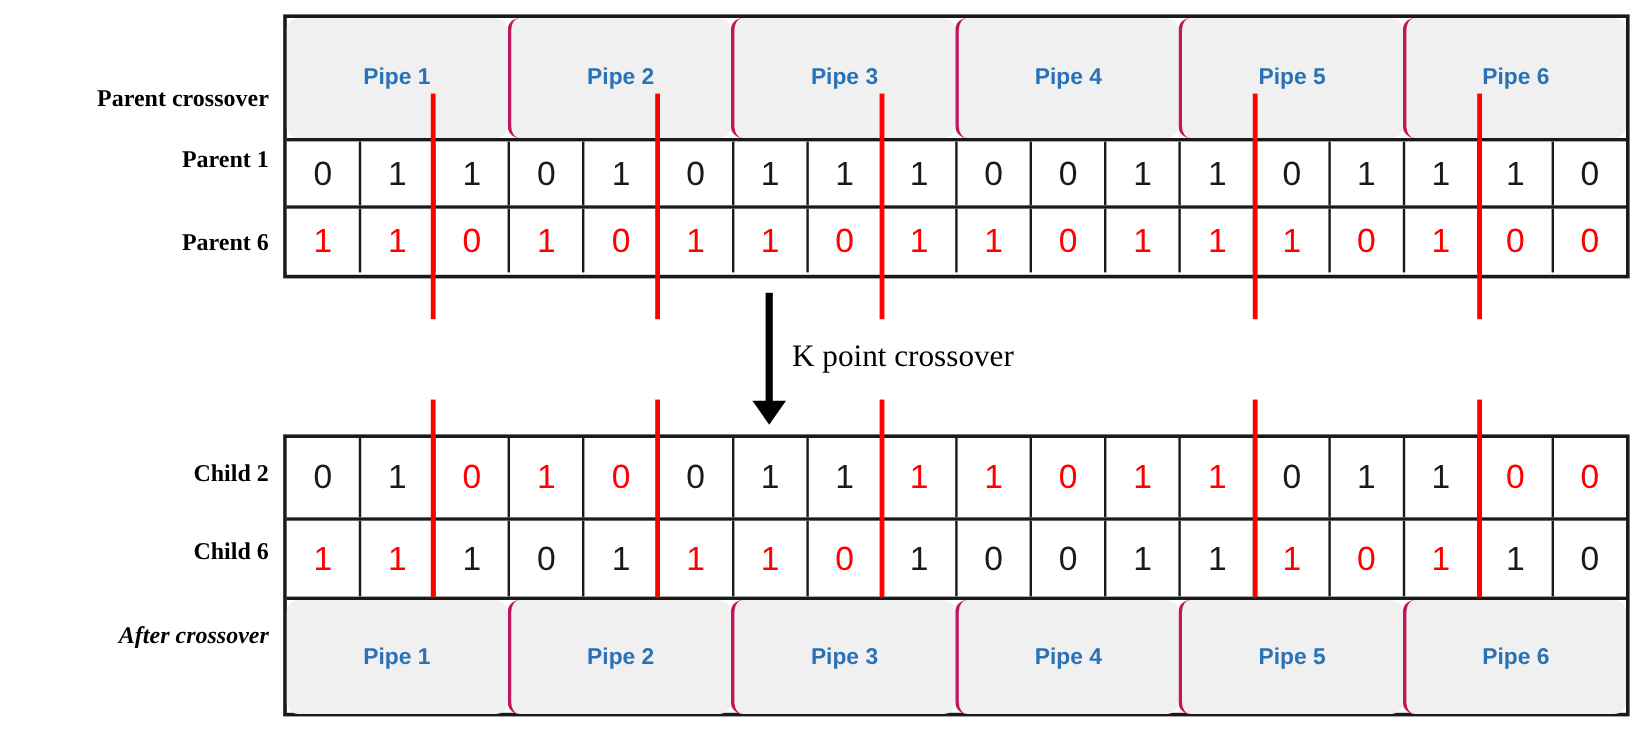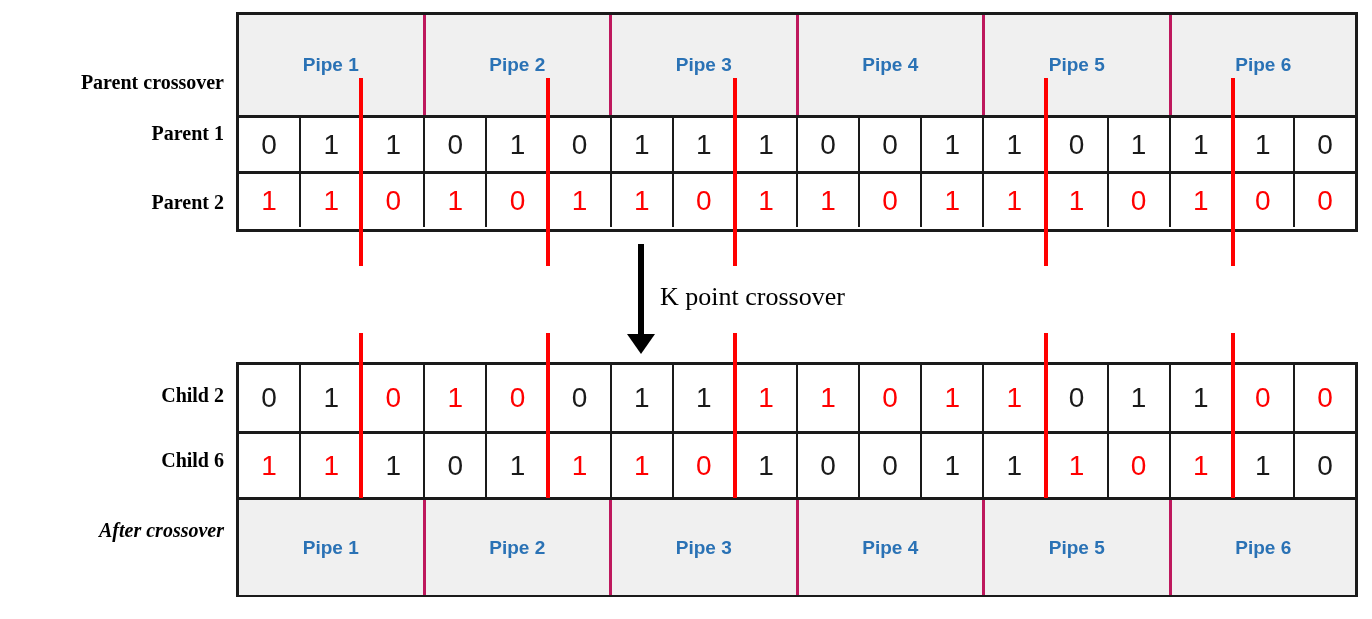--- a/index.html
+++ b/index.html
@@ -43,20 +43,21 @@
     flex:1 1 0;
     background:#f0f0f0;
     display:flex;
     align-items:center;
     justify-content:center;
     font-family:"Liberation Sans", sans-serif;
     font-weight:bold;
     font-size:19px;
     color:#2a72b5;
     box-sizing:border-box;
+    border-radius:10px;
   }
   .pipe-cell + .pipe-cell{border-left:3px solid #be185d;}
 
   .bit-cell{
     flex:1 1 0;
     display:flex;
     align-items:center;
     justify-content:center;
     font-family:"Liberation Sans", sans-serif;
     font-size:28px;
@@ -108,21 +109,21 @@
     color:#000000;
     white-space:nowrap;
     z-index:6;
   }
 </style>
 </head>
 <body>
 
 <div class="side-label" style="top:72px;">Parent crossover</div>
 <div class="side-label" style="top:123px;font-family:Liberation Serif, serif;">Parent 1</div>
-<div class="side-label" style="top:192px;">Parent 2</div>
+<div class="side-label" style="top:192px;">Parent 6</div>
 <div class="side-label" style="top:385px;">Child 2</div>
 <div class="side-label" style="top:450px;">Child 6</div>
 <div class="side-label" style="top:520px;font-style:italic;">After crossover</div>
 
 <div class="grid top">
   <div class="row pipe-row" id="pipe-row-top">
       <div class="pipe-cell">Pipe 1</div>
       <div class="pipe-cell">Pipe 2</div>
       <div class="pipe-cell">Pipe 3</div>
       <div class="pipe-cell">Pipe 4</div>

